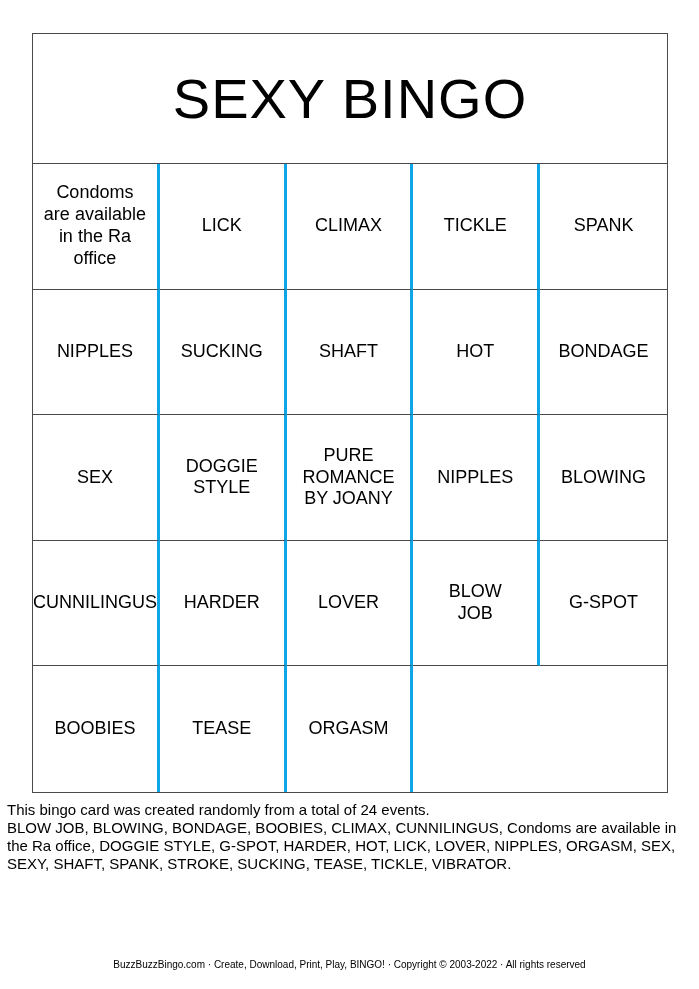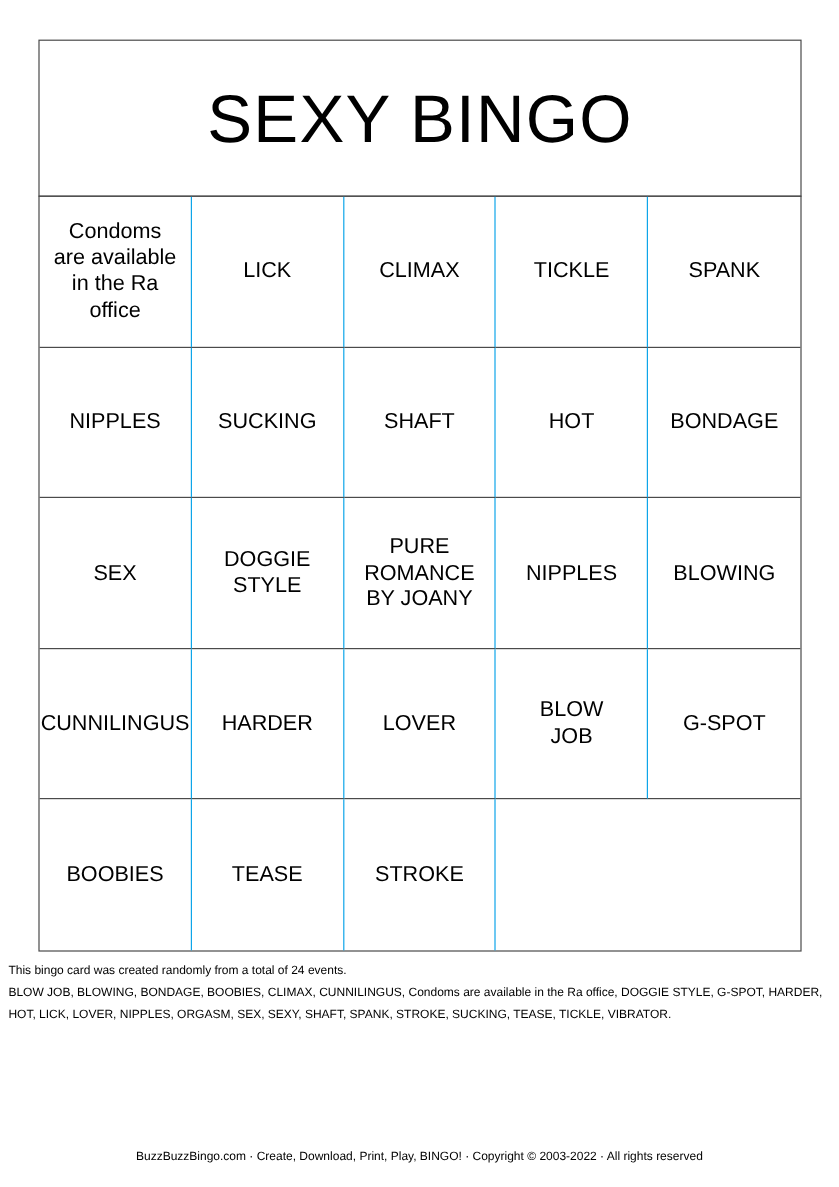--- a/index.html
+++ b/index.html
@@ -43,40 +43,40 @@
     box-sizing: border-box;
     margin-top: -1px;
     width: 636px;
     border: 1px solid #4a4a4a;
     display: grid;
     grid-template-columns: repeat(5, 1fr);
     grid-template-rows: repeat(5, 125.6px);
   }
   .cell {
     box-sizing: border-box;
-    border-right: 1px solid #0ea5e9;
+    border-right: 3px solid #0ea5e9;
     border-bottom: 1px solid #4a4a4a;
     display: flex;
     align-items: center;
     justify-content: center;
     text-align: center;
     font-size: 18px;
     line-height: 1.22;
     white-space: pre-line;
     padding: 2px;
     overflow: hidden;
   }
   .cell:nth-child(5n) { border-right: none; }
   .cell:nth-child(n+21) { border-bottom: none; }
   .notes {
     position: absolute;
     left: 7px;
     top: 801px;
     width: 690px;
-    font-size: 10px;
+    font-size: 15px;
     line-height: 18px;
   }
   .site-footer {
     position: absolute;
     left: 0;
     top: 956px;
     width: 699px;
     text-align: center;
     font-size: 10px;
     line-height: 18px;
@@ -114,21 +114,21 @@
     <div class="cell">NIPPLES</div>
     <div class="cell">BLOWING</div>
     <div class="cell">CUNNILINGUS</div>
     <div class="cell">HARDER</div>
     <div class="cell">LOVER</div>
     <div class="cell">BLOW
 JOB</div>
     <div class="cell">G-SPOT</div>
     <div class="cell">BOOBIES</div>
     <div class="cell">TEASE</div>
-    <div class="cell">STROKE</div>
+    <div class="cell">ORGASM</div>
   </div>
 </div>
 
 <div class="notes">
   <div>This bingo card was created randomly from a total of 24 events.</div>
   <div>BLOW JOB, BLOWING, BONDAGE, BOOBIES, CLIMAX, CUNNILINGUS, Condoms are available in the Ra office, DOGGIE STYLE, G-SPOT, HARDER, HOT, LICK, LOVER, NIPPLES, ORGASM, SEX, SEXY, SHAFT, SPANK, STROKE, SUCKING, TEASE, TICKLE, VIBRATOR.</div>
 </div>
 
 <div class="site-footer">BuzzBuzzBingo.com · Create, Download, Print, Play, BINGO! · Copyright © 2003-2022 · All rights reserved</div>
 

